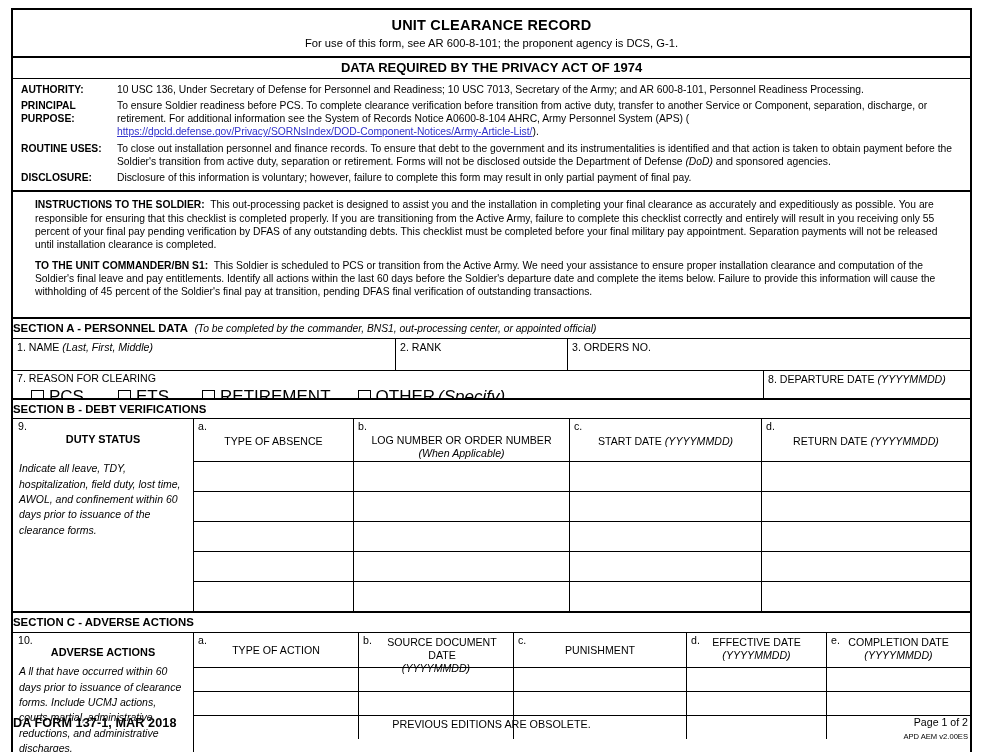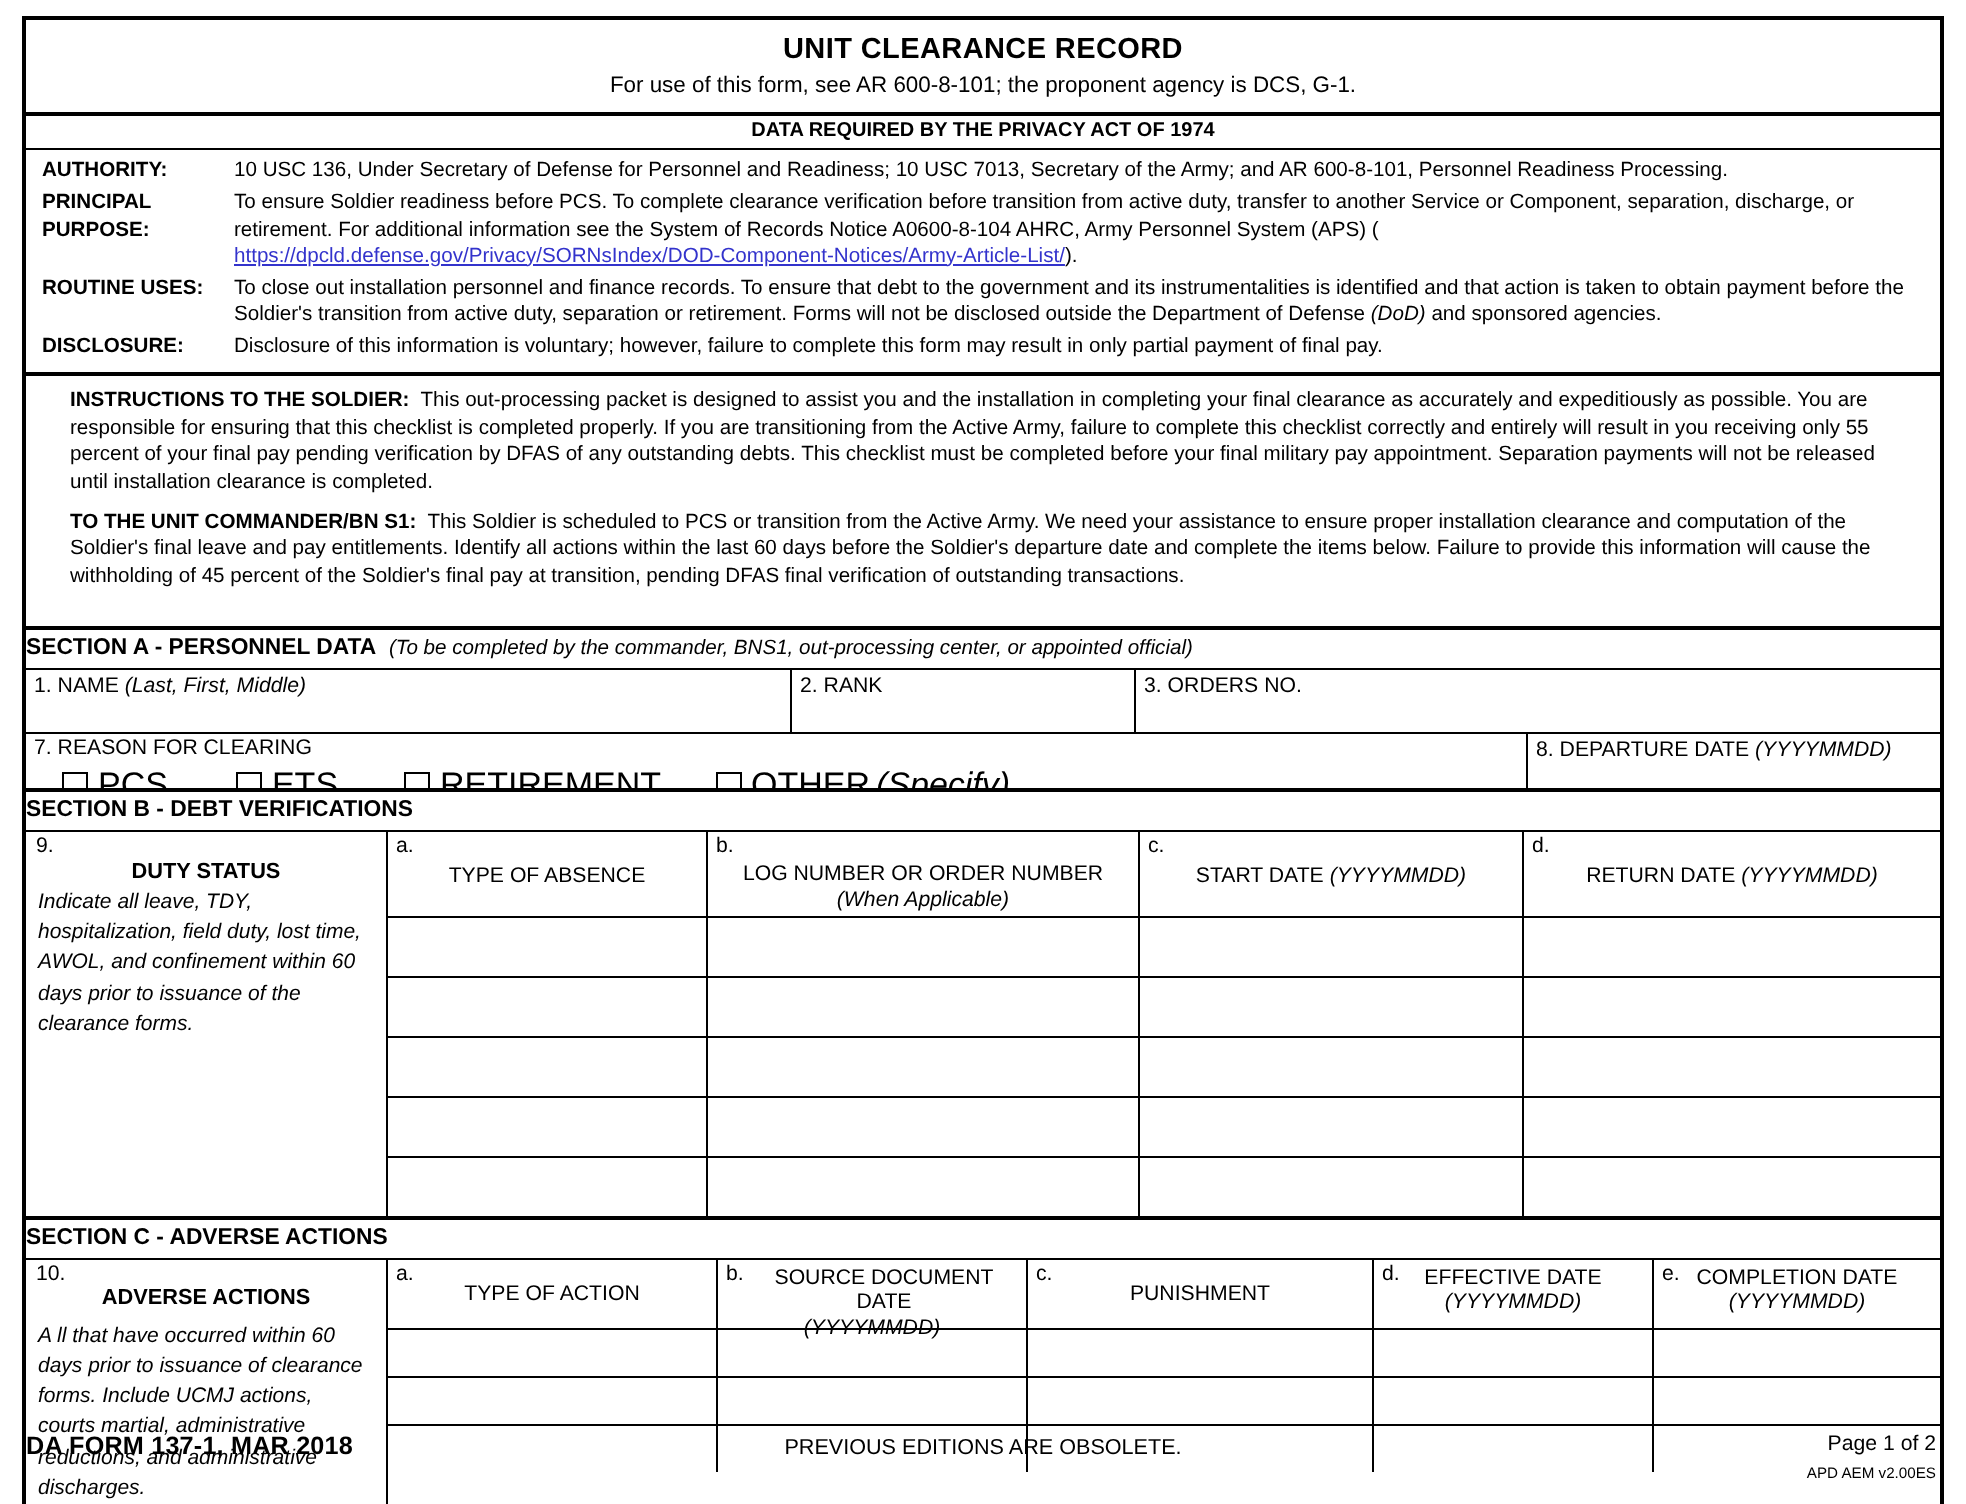--- a/index.html
+++ b/index.html
@@ -45,21 +45,21 @@
     line-height: 1.25;
   }
   .form-subtitle {
     font-size: 11.2px;
     line-height: 1.3;
     margin-top: 2px;
   }
 
   .band-title {
     text-align: center;
-    font-size: 10px;
+    font-size: 13px;
     font-weight: bold;
     padding: 2px 0 2px 0;
     line-height: 1.25;
   }
 
   
   .privacy {
     padding: 4px 8px 5px 8px;
     font-size: 10.3px;
     line-height: 1.28;
@@ -188,21 +188,21 @@
     text-align: center;
     font-weight: bold;
     margin-top: 12px;
     font-size: 10.9px;
   }
   .sidelabel .desc {
     display: block;
     font-style: italic;
     font-size: 10.5px;
     line-height: 1.46;
-    margin-top: 2px;
+    margin-top: 16px;
   }
 
   .datacell {
     box-sizing: border-box;
     border-right: 1px solid #000;
     border-top: 1px solid #000;
   }
   .datacell.last { border-right: none; }
 
   

